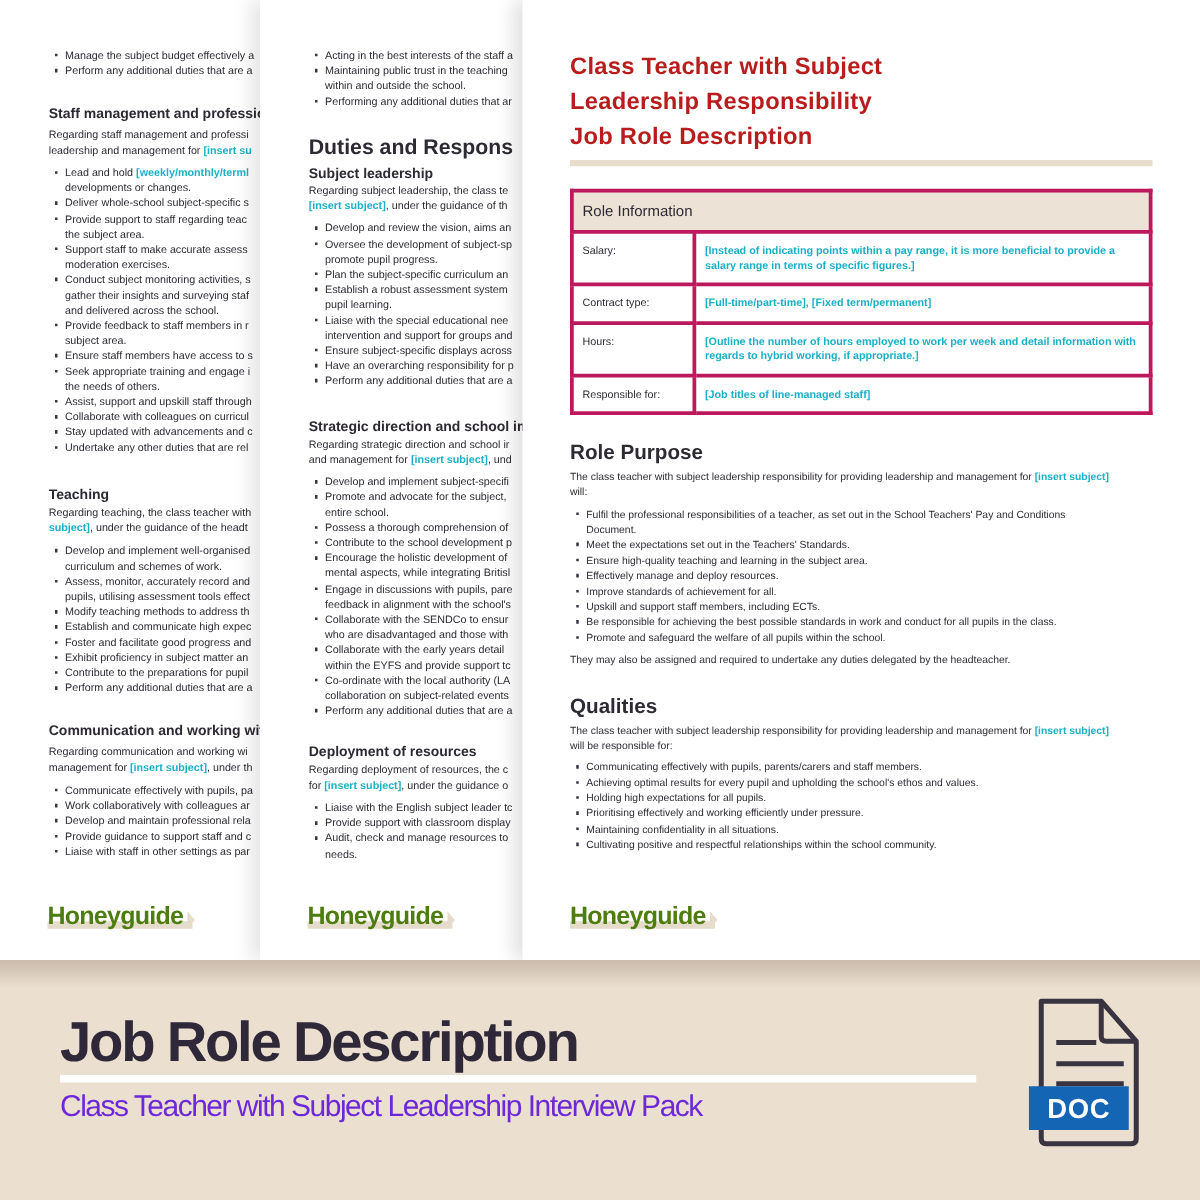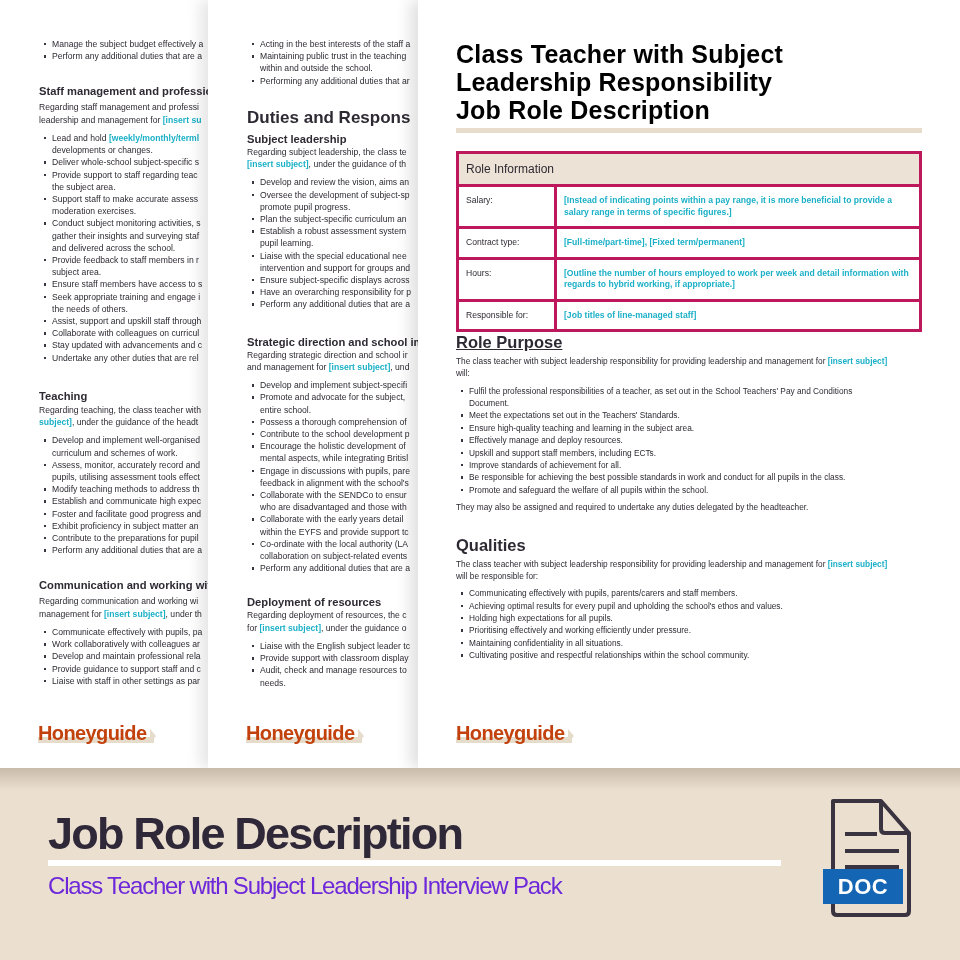--- a/index.html
+++ b/index.html
@@ -20,34 +20,34 @@
 
   .small { font-size: 8.6px; line-height: 12.3px; color: #2e2a33; }
   .small .hl, .hl { color: #1bb0c7; font-weight: bold; }
   ul.bul { list-style: none; margin: 0; }
   ul.bul li { position: relative; padding-left: 13px; font-size: 8.6px; line-height: 12.2px; color: #2e2a33; }
   ul.bul li::before { content: ""; position: absolute; left: 5px; top: 5px; width: 2.4px; height: 2.4px; background: #3a3540; }
 
   .h3 { font-weight: bold; font-size: 11.2px; color: #2e2a33; line-height: 14px; }
   .h2-left { font-weight: bold; font-size: 17px; color: #2e2a33; line-height: 20px; }
 
-  .doc-title { font-weight: bold; font-size: 25px; line-height: 28px; color: #000000; letter-spacing: 0.2px; }
+  .doc-title { font-weight: bold; font-size: 19px; line-height: 28px; color: #b91c1c; letter-spacing: 0.2px; }
   .title-rule { height: 5px; background: #e8ddcd; margin-top: 4px; width: 466px; }
 
   table.role { border-collapse: collapse; width: 466px; margin-top: 18px; }
   table.role td, table.role th { border: 3px solid #be185d; font-size: 8.6px; text-align: left; vertical-align: top; }
   table.role th { background: #ece2d5; font-weight: normal; font-size: 12px; padding: 8px 7px 8px 7px; color: #2e2a33; height: 32px; }
   table.role td.k { width: 98px; padding: 8px 7px; color: #2e2a33; }
   table.role td.v { padding: 8px 7px; color: #1bb0c7; font-weight: bold; line-height: 11.5px; }
 
   .sec-h { font-weight: bold; font-size: 16.5px; color: #2e2a33; line-height: 20px; }
   .para { font-size: 8.3px; line-height: 12.3px; color: #2e2a33; }
   .page-3 ul.bul li { font-size: 8.3px; line-height: 12.4px; }
 
-  .logo { position: absolute; display: inline-block; font-weight: bold; font-size: 20px; letter-spacing: -0.6px; color: #c2410c; }
+  .logo { position: absolute; display: inline-block; font-weight: bold; font-size: 20px; letter-spacing: -0.6px; color: #4d7c0f; }
   .logo .under { position: absolute; left: 0; right: -8px; bottom: 2px; height: 6px; background: #e6dccb; z-index: 0; }
   .logo .tip { position: absolute; right: -10px; bottom: 2px; width: 0; height: 0; border-top: 7px solid transparent; border-bottom: 7px solid transparent; border-left: 6px solid #e6dccb; }
   .logo span.txt { position: relative; z-index: 1; }
 
   .banner { position: absolute; left: 0; top: 768px; width: 960px; height: 192px; background: #ebdfd0; }
   .banner-shadow { position: absolute; left: 0; top: 768px; width: 960px; height: 22px; background: linear-gradient(to bottom, rgba(140,120,100,0.35), rgba(235,223,208,0)); }
   .banner-title { position: absolute; left: 48px; top: 808px; font-weight: bold; font-size: 45px; letter-spacing: -1.8px; color: #2f2838; line-height: 52px; }
   .banner-rule { position: absolute; left: 48px; top: 860px; width: 733px; height: 6px; background: #ffffff; }
   .banner-sub { position: absolute; left: 48px; top: 868px; font-size: 24px; letter-spacing: -1.2px; color: #6d28d9; line-height: 36px; }
 
@@ -207,29 +207,29 @@
               <td class="k">Hours:</td>
               <td class="v" style="height:39px;">[Outline the number of hours employed to work per week and detail information with regards to hybrid working, if appropriate.]</td>
             </tr>
         <tr>
               <td class="k">Responsible for:</td>
               <td class="v" style="height:28px;">[Job titles of line-managed staff]</td>
             </tr>
       </tbody>
         </table>
 
-      <div class="sec-h" style="text-decoration:underline;">Role Purpose</div>
+      <div class="sec-h" style="margin-top:20px;">Role Purpose</div>
       <div class="para" style="margin-top:3px;"><span>The class teacher with subject leadership responsibility for providing leadership and management for </span><span class="hl">[insert subject]</span><br><span>will:</span></div>
       <ul class="bul" style="margin-top:5px;">
         <li style="padding-right:30px;">Fulfil the professional responsibilities of a teacher, as set out in the School Teachers' Pay and Conditions Document.</li>
         <li>Meet the expectations set out in the Teachers' Standards.</li>
         <li>Ensure high-quality teaching and learning in the subject area.</li>
         <li>Effectively manage and deploy resources.</li>
+        <li>Improve standards of achievement for all.</li>
         <li>Upskill and support staff members, including ECTs.</li>
-        <li>Improve standards of achievement for all.</li>
         <li>Be responsible for achieving the best possible standards in work and conduct for all pupils in the class.</li>
         <li>Promote and safeguard the welfare of all pupils within the school.</li>
       </ul>
       <div class="para" style="margin-top:5px;">They may also be assigned and required to undertake any duties delegated by the headteacher.</div>
 
       <div class="sec-h" style="margin-top:21px;">Qualities</div>
       <div class="para" style="margin-top:3px;"><span>The class teacher with subject leadership responsibility for providing leadership and management for </span><span class="hl">[insert subject]</span><br><span>will be responsible for:</span></div>
       <ul class="bul" style="margin-top:5px;">
         <li>Communicating effectively with pupils, parents/carers and staff members.</li>
         <li>Achieving optimal results for every pupil and upholding the school's ethos and values.</li>

